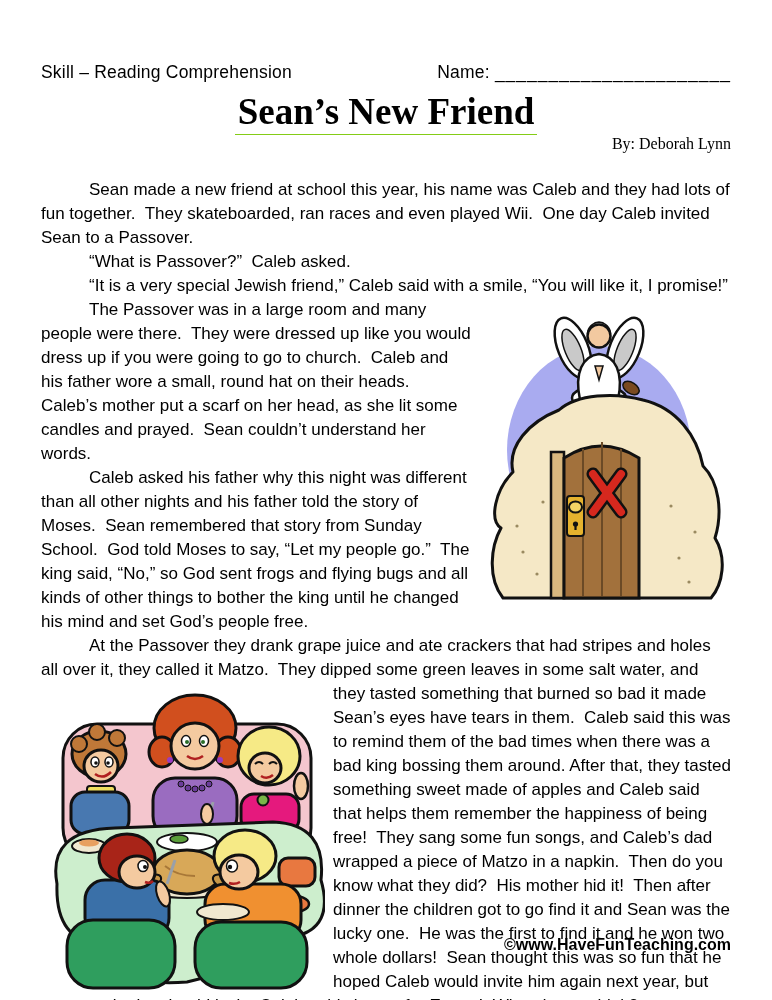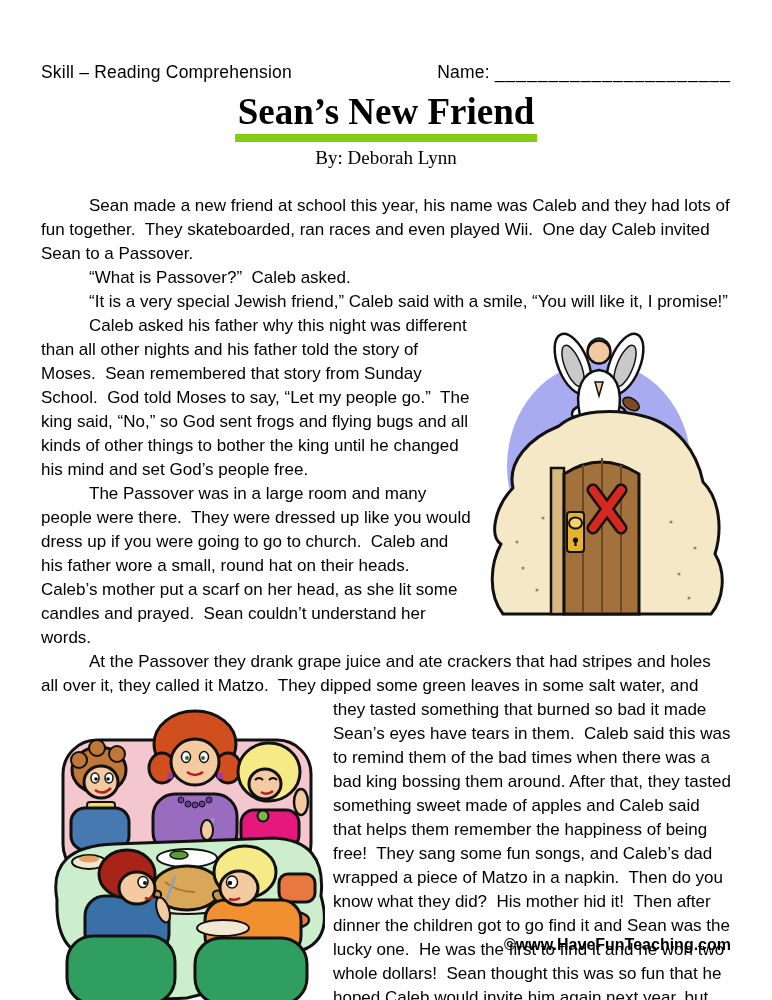--- a/index.html
+++ b/index.html
@@ -7,22 +7,22 @@
        font-family:"Liberation Sans",sans-serif;color:#000;}
   .content{position:absolute;left:41px;right:41px;top:0;}
   
   .header{display:flex;justify-content:space-between;align-items:baseline;
           margin-top:46px;font-size:17.5px;letter-spacing:.2px;}
   .name-wrap{white-space:nowrap;margin-top:16px;}
   .name-line{letter-spacing:1px;}
   
   .title-wrap{text-align:center;margin-top:10px;}
   .title{display:inline-block;font-family:"Liberation Serif",serif;font-weight:bold;
-         font-size:37px;line-height:1.05;border-bottom:8px solid #84cc16;padding:0 3px 2px;}
-  .byline{text-align:center;font-family:"Liberation Serif",serif;font-size:19px;margin-top:5px;}
+         font-size:37px;line-height:1.05;border-bottom:1px solid #84cc16;padding:0 3px 2px;}
+  .byline{text-align:right;font-family:"Liberation Serif",serif;font-size:16px;}
   
   .story{margin-top:25px;font-size:17px;line-height:24px;}
   .story p{margin:0;white-space:pre-wrap;text-indent:48px;}
   .angel-float{float:right;width:250px;height:302px;margin:2px 0 2px 10px;}
   .family-float{float:left;width:288px;height:306px;margin:2px 8px 0 -4px;}
   
   .copyright{position:absolute;top:936px;right:41px;font-weight:bold;font-size:16px;}
   .footer-bar{position:absolute;left:0;right:0;bottom:0;height:14px;
     background:linear-gradient(90deg,#57c4ba 0%,#8ddcd3 14%,#3fae a4 0,#3faea4 36%,#7fd6cc 55%,#46b3a9 76%,#8ddcd3 100%);}
 </style>
@@ -86,22 +86,22 @@
         <line x1="140" y1="174" x2="112" y2="212" stroke="#d6281e" stroke-width="8" stroke-linecap="round"></line>
       </g>
       <g>
         <rect x="86" y="196" width="17" height="40" rx="3" fill="#e5b22e" stroke="#111" stroke-width="2"></rect>
         <ellipse cx="94.5" cy="207" rx="6.5" ry="5.5" fill="#f4d465" stroke="#111" stroke-width="2"></ellipse>
         <circle cx="94.5" cy="224" r="2.6" fill="#111"></circle>
         <rect x="93.4" y="224" width="2.2" height="6" fill="#111"></rect>
       </g>
     </svg>
 
+    <p>The Passover was in a large room and many people were there.  They were dressed up like you would dress up if you were going to go to church.  Caleb and his father wore a small, round hat on their heads.  Caleb’s mother put a scarf on her head, as she lit some candles and prayed.  Sean couldn’t understand her words.</p>
     <p>Caleb asked his father why this night was different than all other nights and his father told the story of Moses.  Sean remembered that story from Sunday School.  God told Moses to say, “Let my people go.”  The king said, “No,” so God sent frogs and flying bugs and all kinds of other things to bother the king until he changed his mind and set God’s people free.</p>
-    <p>The Passover was in a large room and many people were there.  They were dressed up like you would dress up if you were going to go to church.  Caleb and his father wore a small, round hat on their heads.  Caleb’s mother put a scarf on her head, as she lit some candles and prayed.  Sean couldn’t understand her words.</p>
     <p><span>At the Passover they drank grape juice and ate crackers that had stripes and holes all over it, they called it Matzo.  They dipped some green leaves in some salt water, and they tasted something that burned so bad it made </span><svg class="family-float" viewBox="0 0 288 306" xmlns="http://www.w3.org/2000/svg">
           <g>
         <rect x="26" y="40" width="248" height="138" rx="34" fill="#f4c6ce" stroke="#111" stroke-width="3"></rect>
 
         <ellipse cx="158" cy="44" rx="41" ry="33" fill="#d14f1e" stroke="#111" stroke-width="3"></ellipse>
         <ellipse cx="125" cy="68" rx="13" ry="15" fill="#d14f1e" stroke="#111" stroke-width="3"></ellipse>
         <ellipse cx="191" cy="68" rx="13" ry="15" fill="#d14f1e" stroke="#111" stroke-width="3"></ellipse>
         <ellipse cx="158" cy="62" rx="24" ry="23" fill="#f4caa0" stroke="#111" stroke-width="3"></ellipse>
         <ellipse cx="149" cy="57" rx="4.5" ry="5.5" fill="#fff" stroke="#111" stroke-width="1.5"></ellipse>
         <ellipse cx="167" cy="57" rx="4.5" ry="5.5" fill="#fff" stroke="#111" stroke-width="1.5"></ellipse>

